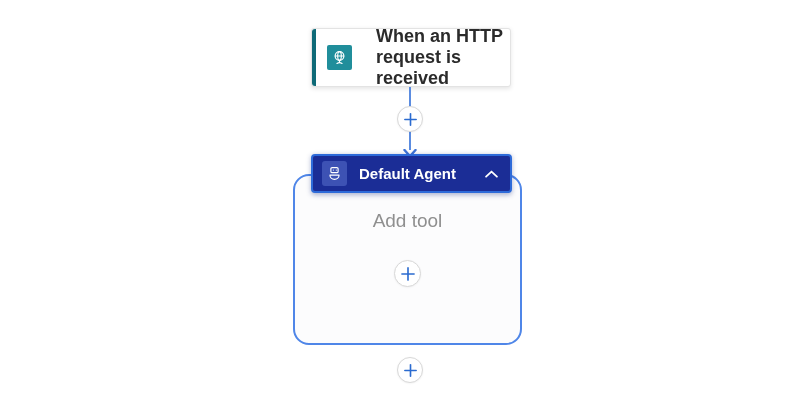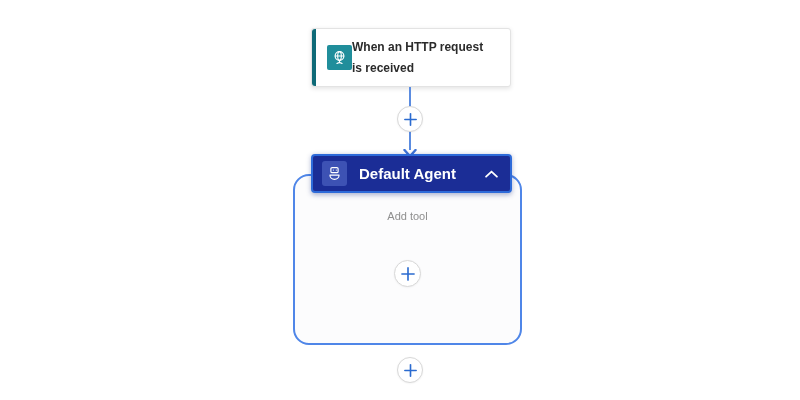--- a/index.html
+++ b/index.html
@@ -22,22 +22,22 @@
   .trigger-accent {
     position:absolute; left:0; top:0; bottom:0; width:4px;
     background:#0e6a77; border-radius:3px 0 0 3px;
   }
   .trigger-icon {
     width:25px; height:25px; margin-left:15px; flex:0 0 auto;
     background:#208e9b; border-radius:2px;
     display:flex; align-items:center; justify-content:center;
   }
   .trigger-title {
-    margin-left:0; width:144px;
-    font-size:12px; font-weight:600; color:#2b2b2b; line-height:21px;
+    margin-left:24px; width:144px;
+    font-size:18px; font-weight:600; color:#2b2b2b; line-height:21px;
   }
 
   
   .conn-line {
     position:absolute; width:2px; background:#5b8ce0; z-index:0;
   }
   .conn-line.seg1 { left:409px; top:87px; height:63px; }
   .arrow-head { position:absolute; left:403px; top:144px; z-index:0; }
 
   .plus-btn {
@@ -51,21 +51,21 @@
   .plus-btn.below   { left:397px; top:357px; }
 
   
   .agent-container {
     position:absolute; left:293px; top:174px; width:229px; height:171px;
     background:#fcfcfd; border:2px solid #4f86e8; border-radius:16px;
     z-index:1;
   }
   .add-tool-label {
     margin-top:34px; text-align:center;
-    font-size:11px; color:#8f8f8f;
+    font-size:19px; color:#8f8f8f;
   }
   .plus-btn.add-tool {
     position:absolute; left:50%; top:84px; margin-left:-13.5px;
     width:27px; height:27px;
   }
 
   
   .agent-header {
     position:absolute; left:311px; top:154px; width:201px; height:39px;
     background:#1b2d96; border:2px solid #2e6bd9; border-radius:4px;

